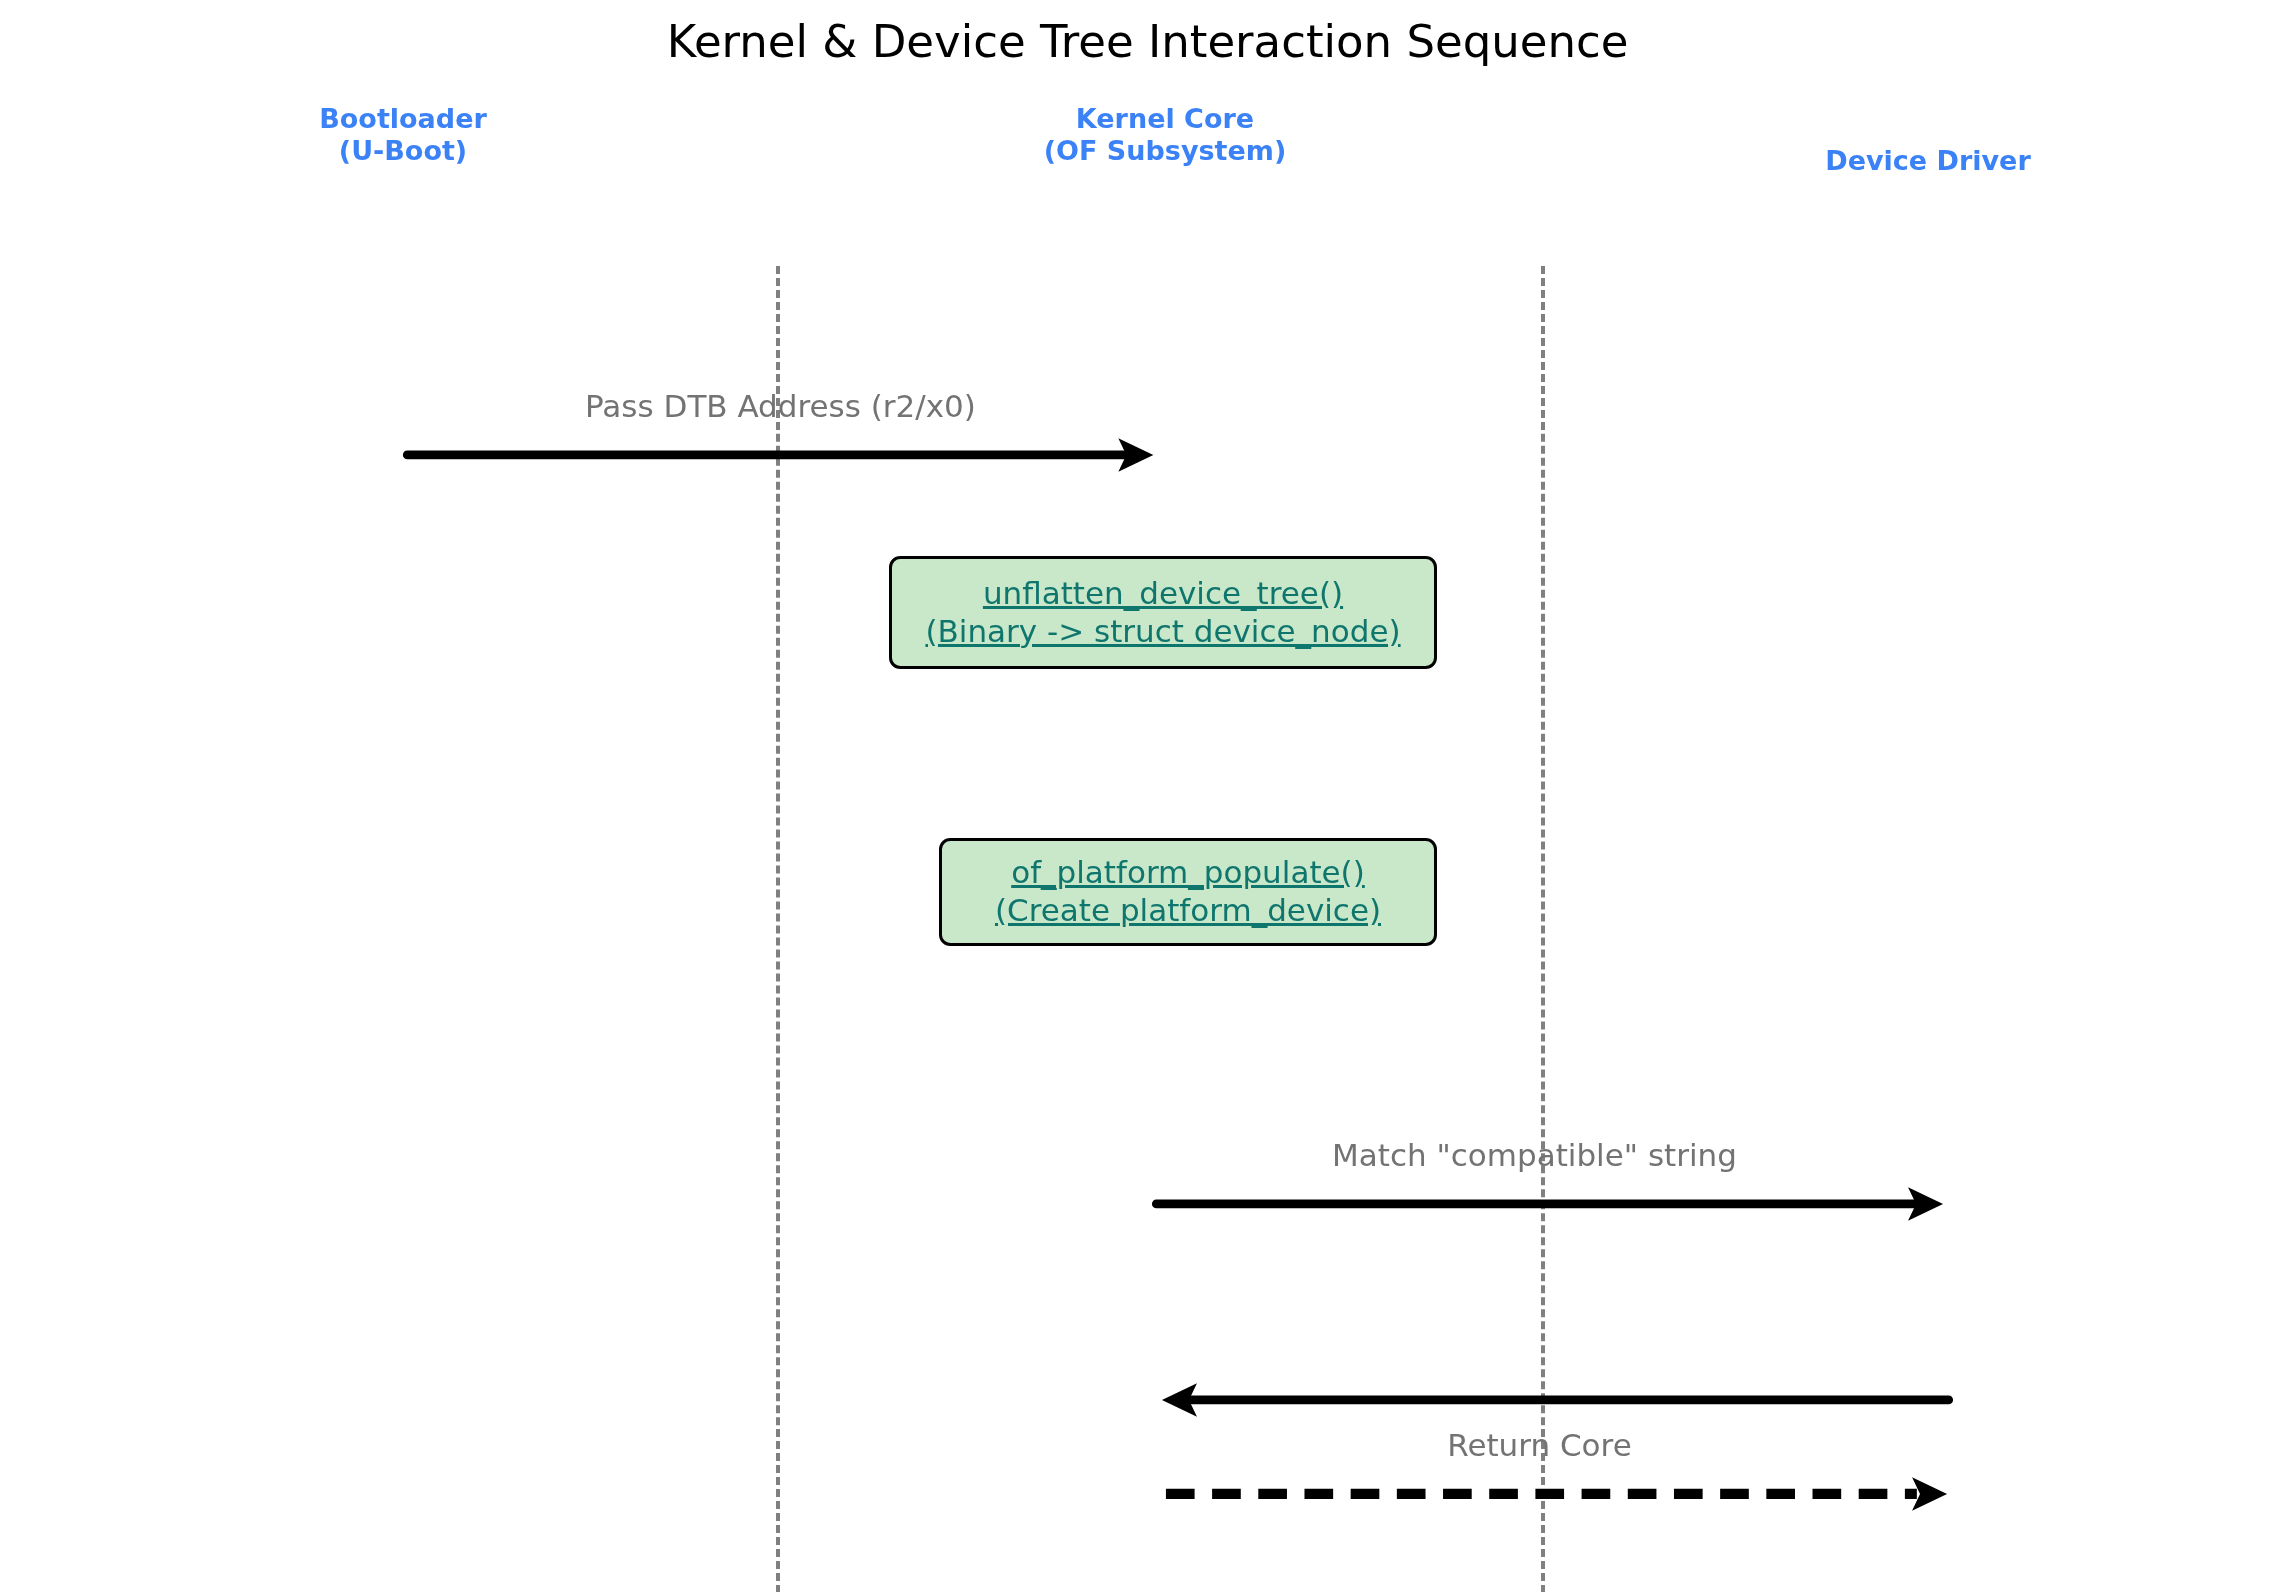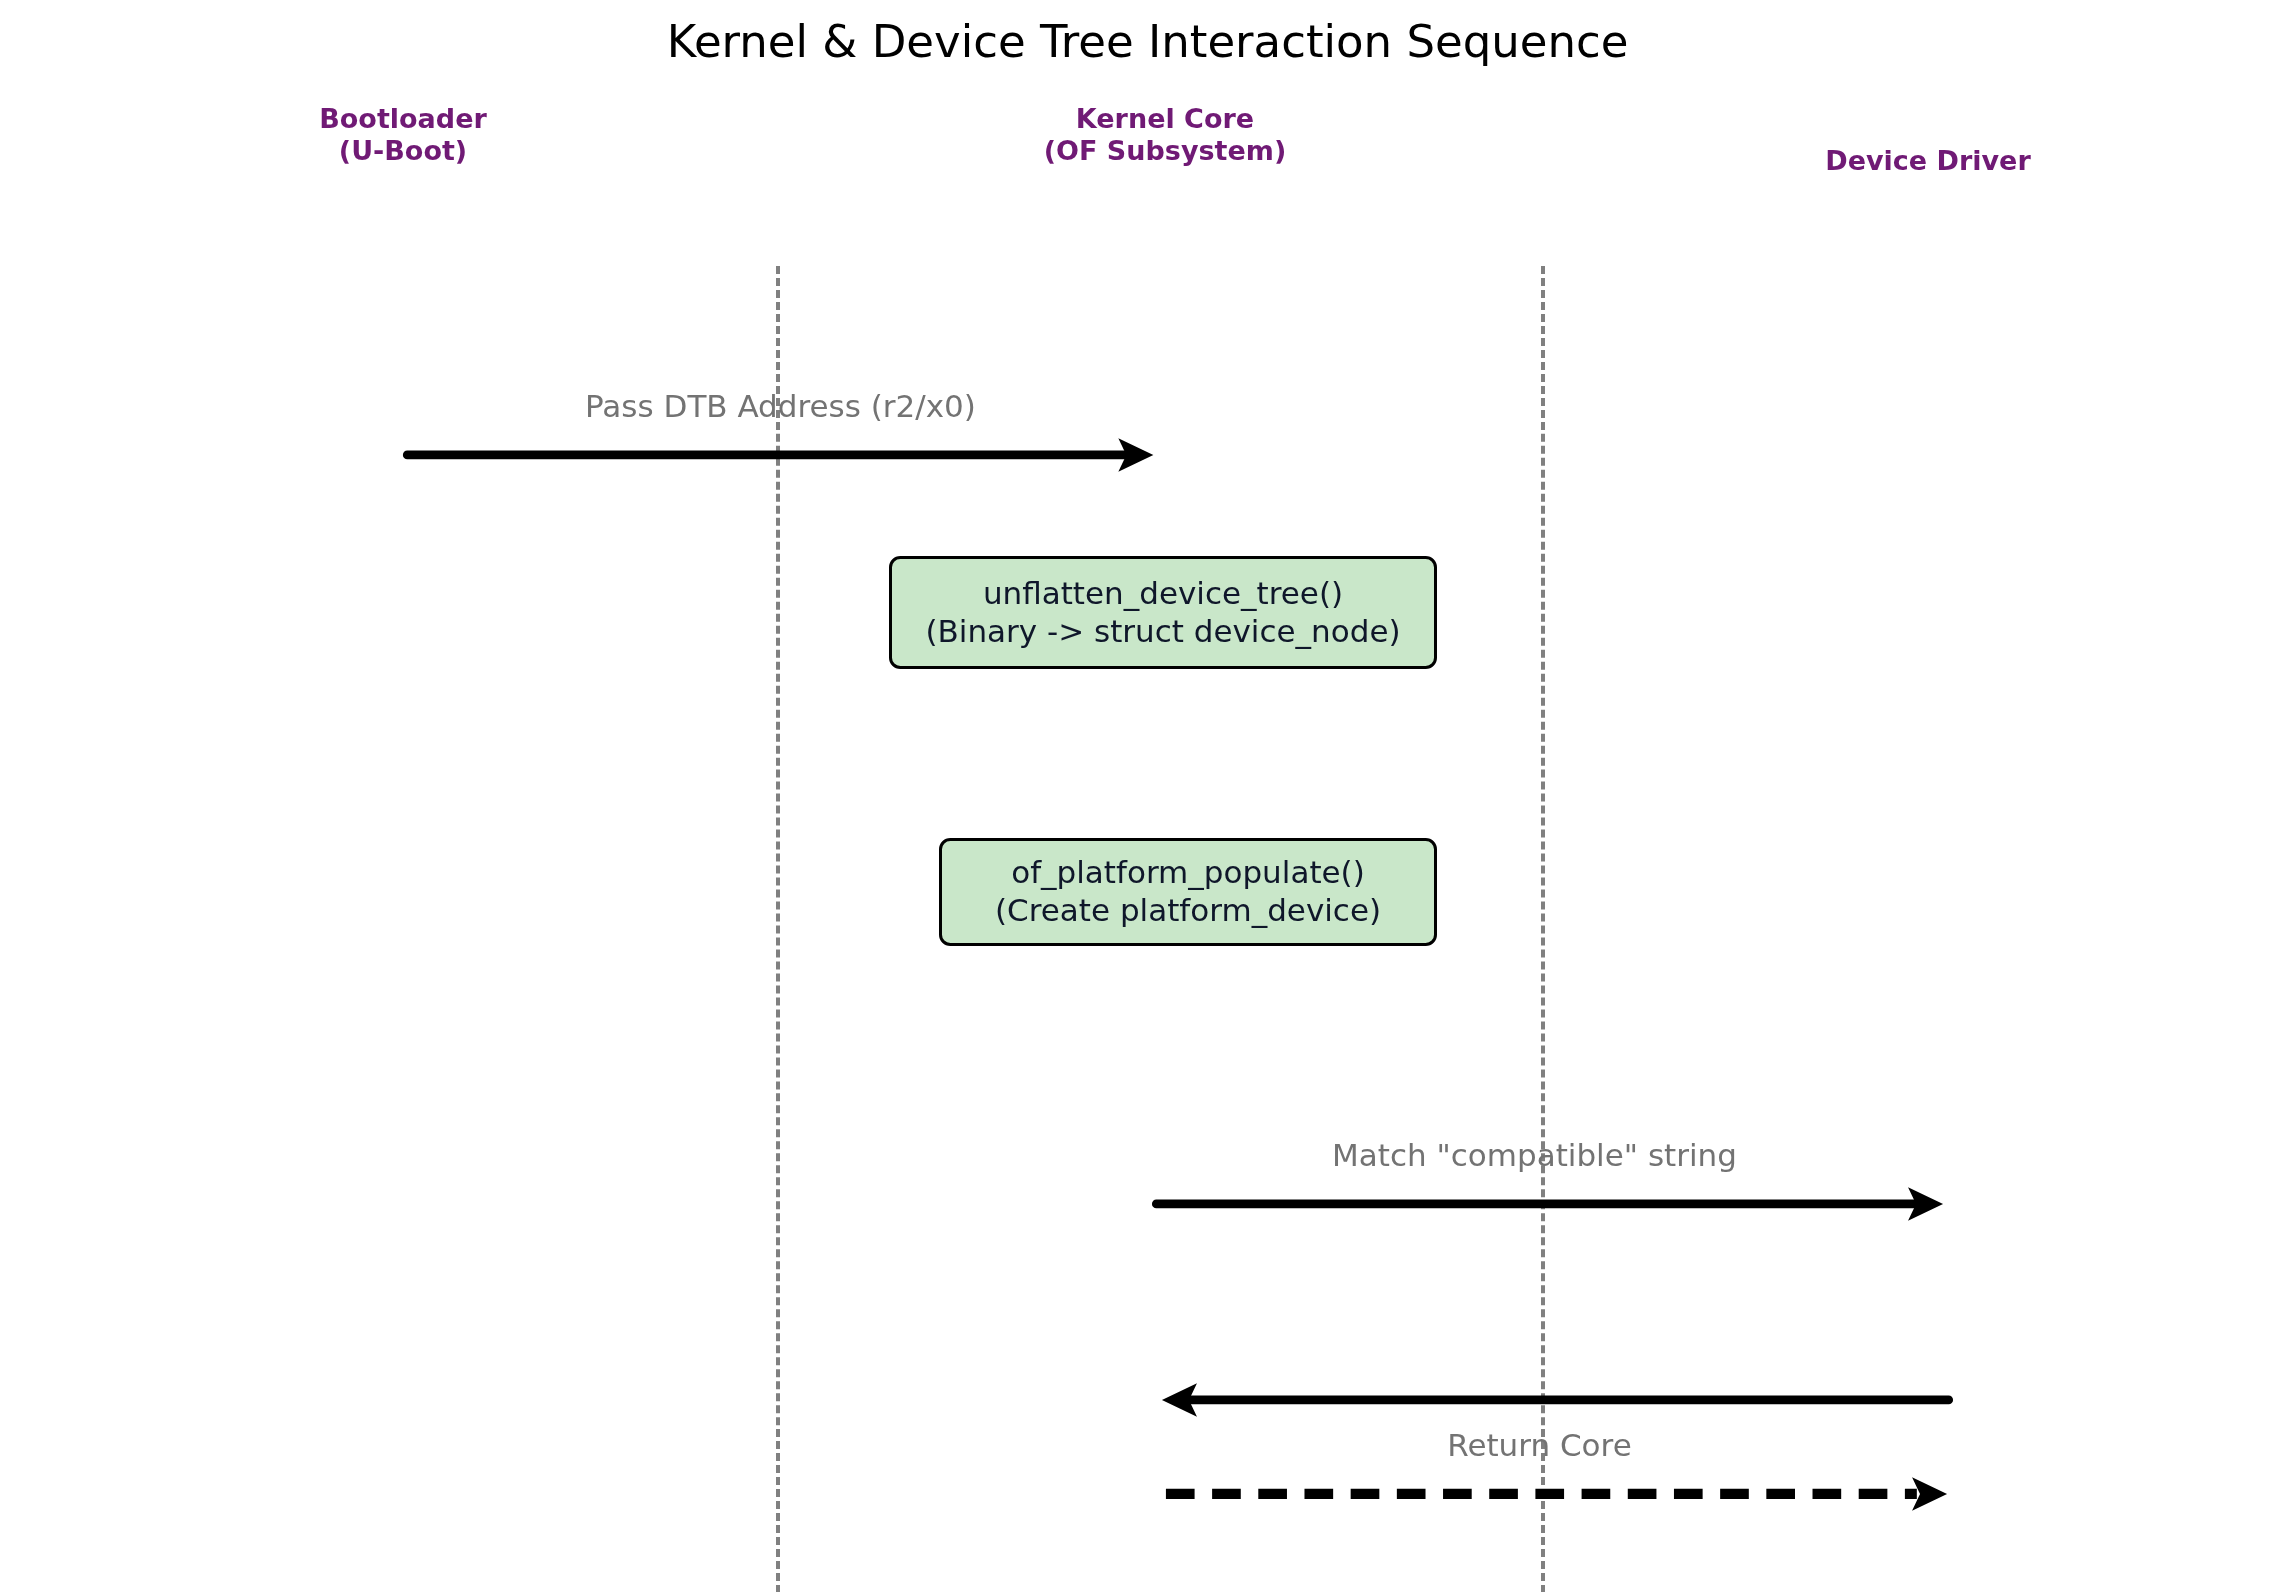--- a/index.html
+++ b/index.html
@@ -24,21 +24,21 @@
     font-size: 45px;
     font-weight: 400;
     color: #000000;
     letter-spacing: 0px;
   }
   .actor-header {
     position: absolute;
     text-align: center;
     font-size: 27px;
     font-weight: 700;
-    color: #701a75;
+    color: #3b82f6;
     line-height: 1.18;
     white-space: pre-line;
   }
   .lifeline {
     position: absolute;
     width: 0px;
     border-left: 4.8px dashed #808080;
   }
   .msg-label {
     position: absolute;
@@ -56,25 +56,26 @@
     position: absolute;
     box-sizing: border-box;
     background: #c9e7c9;
     border: 3.2px solid #000000;
     border-radius: 11.3px;
     display: flex;
     flex-direction: column;
     align-items: center;
     justify-content: center;
     font-size: 31px;
-    color: #0f172a;
+    color: #0f766e;
     line-height: 1.22;
     text-align: center;
     white-space: pre-line;
     padding: 4.8px 11.3px;
+    text-decoration: underline;
   }
 </style>
 </head>
 <body>
 
 <div id="canvas">
 
   <div class="title">Kernel &amp; Device Tree Interaction Sequence</div>
 
   <div class="actor-header" style="left:81px; top:103px; width:644px;">Bootloader

